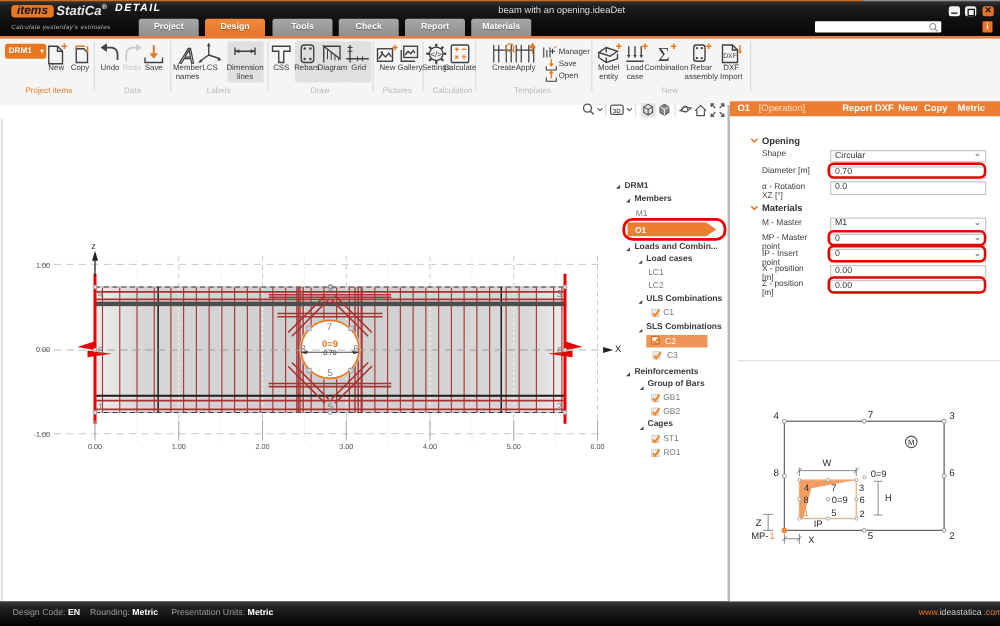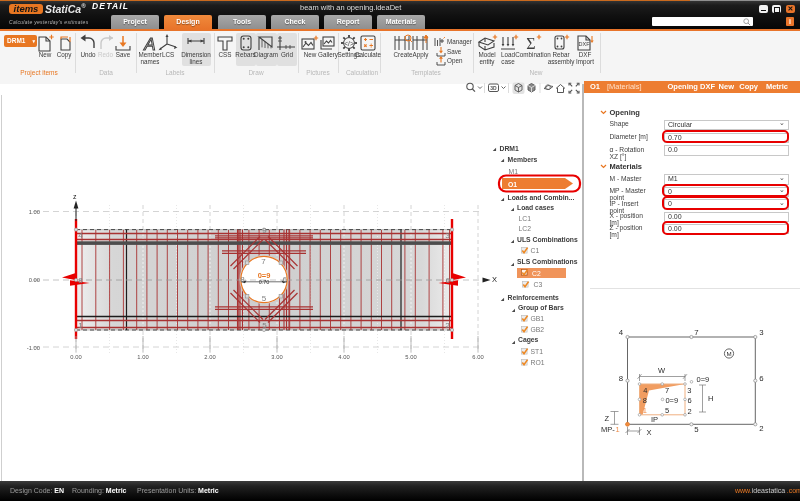--- a/index.html
+++ b/index.html
@@ -2,21 +2,21 @@
 <html><head><meta charset="utf-8"><style>
 html,body{margin:0;padding:0}
 #root{position:relative;width:800px;height:501px;background:#fff;font-family:"Liberation Sans",sans-serif;overflow:hidden}
 .abs{position:absolute}
 
 #titlebar{left:0;top:0;width:800px;height:29px;background:linear-gradient(180deg,#3a3a3a 0%,#1c1c1c 18%,#101010 55%,#060606 100%)}
 #logoBox{left:9px;top:3.5px;width:34px;height:10.5px;background:#e87722;border-radius:3px;color:#151515;font-weight:bold;font-style:italic;font-size:9.5px;text-align:center;line-height:10.5px}
 #statica{left:45px;top:3px;color:#e8e8e8;font-weight:bold;font-style:italic;font-size:10.5px}
 #detail{left:92px;top:1px;color:#fff;font-weight:bold;font-style:italic;font-size:8.5px;letter-spacing:1.2px}
 #slogan{left:9px;top:18.5px;color:#b5b5b5;font-style:italic;font-size:5px;letter-spacing:0.3px}
-#wintitle{left:300px;top:3px;width:200px;text-align:left;color:#ddd;font-size:7.5px}
+#wintitle{left:300px;top:3px;width:200px;text-align:right;color:#ddd;font-size:7.5px}
 .winbtn{top:5px;width:9px;height:8px;border-radius:2px;background:#f2f2f2;color:#111;font-size:7px;line-height:8px;text-align:center;font-weight:bold}
 
 .tab{top:15px;height:14px;width:48px;background:linear-gradient(180deg,#a8a8a8,#8f8f8f);border-radius:2px 2px 0 0;color:#fff;font-weight:bold;font-size:7px;text-align:center;line-height:14px;text-shadow:0 1px 1px rgba(0,0,0,.4)}
 .tab.active{background:linear-gradient(180deg,#f08a3c,#e8742a)}
 #orangeline{left:0;top:29px;width:800px;height:2px;background:#e8742a}
 #searchbox{left:652px;top:17px;width:101px;height:9px;background:#fff;border-radius:1px}
 #ibtn{left:786px;top:17px;width:8px;height:9px;background:#e8742a;border-radius:1px;color:#fff;font-size:7px;font-weight:bold;text-align:center;line-height:9px}
 
 #ribbon{left:0;top:31px;width:800px;height:53px;background:#f5f5f5;border-bottom:1px solid #d8d8d8}
 .rsep{top:2px;width:1px;height:76%;background:#dcdcdc}
@@ -524,21 +524,21 @@
         <rect x="0.3" y="0.3" width="5.8" height="5.8" fill="#ececec" stroke="#b8b8b8" stroke-width="0.6"></rect>
         <path d="M1.3 3.6l1.7 2.1 3.6-5.1" fill="none" stroke="#ee8822" stroke-width="1.6"></path>
       </svg>
       <div class="tr abs" style="left:530.5px;top:348.3px;">ST1</div>
       <svg class="abs" style="left:520.5px;top:358.6px" width="9" height="7" viewBox="0 0 9 7">
         <rect x="0.3" y="0.3" width="5.8" height="5.8" fill="#ececec" stroke="#b8b8b8" stroke-width="0.6"></rect>
         <path d="M1.3 3.6l1.7 2.1 3.6-5.1" fill="none" stroke="#ee8822" stroke-width="1.6"></path>
       </svg>
       <div class="tr abs" style="left:530.5px;top:358.6px;">RO1</div>
     </div>
-  <div id="phead" class="abs"><span style="margin-left:6px">O1</span><span style="font-weight:normal;margin-left:7px;color:#ffe0c8">[Materials]</span><span style="position:absolute;right:12px">Metric</span><span style="position:absolute;right:42px">Copy</span><span style="position:absolute;right:66px">New</span><span style="position:absolute;right:85px">Opening DXF</span></div>
+  <div id="phead" class="abs"><span style="margin-left:6px">O1</span><span style="font-weight:normal;margin-left:7px;color:#ffe0c8">[Operation]</span><span style="position:absolute;right:12px">Metric</span><span style="position:absolute;right:42px">Copy</span><span style="position:absolute;right:66px">New</span><span style="position:absolute;right:85px">Report DXF</span></div>
   <div id="panel" class="abs"></div>
     <div id="pcontent" class="abs" style="left:0;top:0;width:648px;height:501px;pointer-events:none;z-index:2">
       <svg class="abs" style="left:600px;top:109.5px;z-index:3" width="7" height="5" viewBox="0 0 7 5">
         <path d="M1 1l2.5 2.5L6 1" fill="none" stroke="#e87722" stroke-width="1.2"></path>
       </svg>
       <div class="shead abs" style="left:609.5px;top:107.5px">Opening</div>
       <div class="prow abs" style="left:609.5px;top:120.4px">Shape</div>
       <div class="pfield abs" style="top:119.9px">Circular<span class="chev">⌄</span></div>
       <div class="prow abs" style="left:609.5px;top:133px">Diameter [m]</div>
       <div class="pfield abs" style="top:132.5px">0.70</div>

